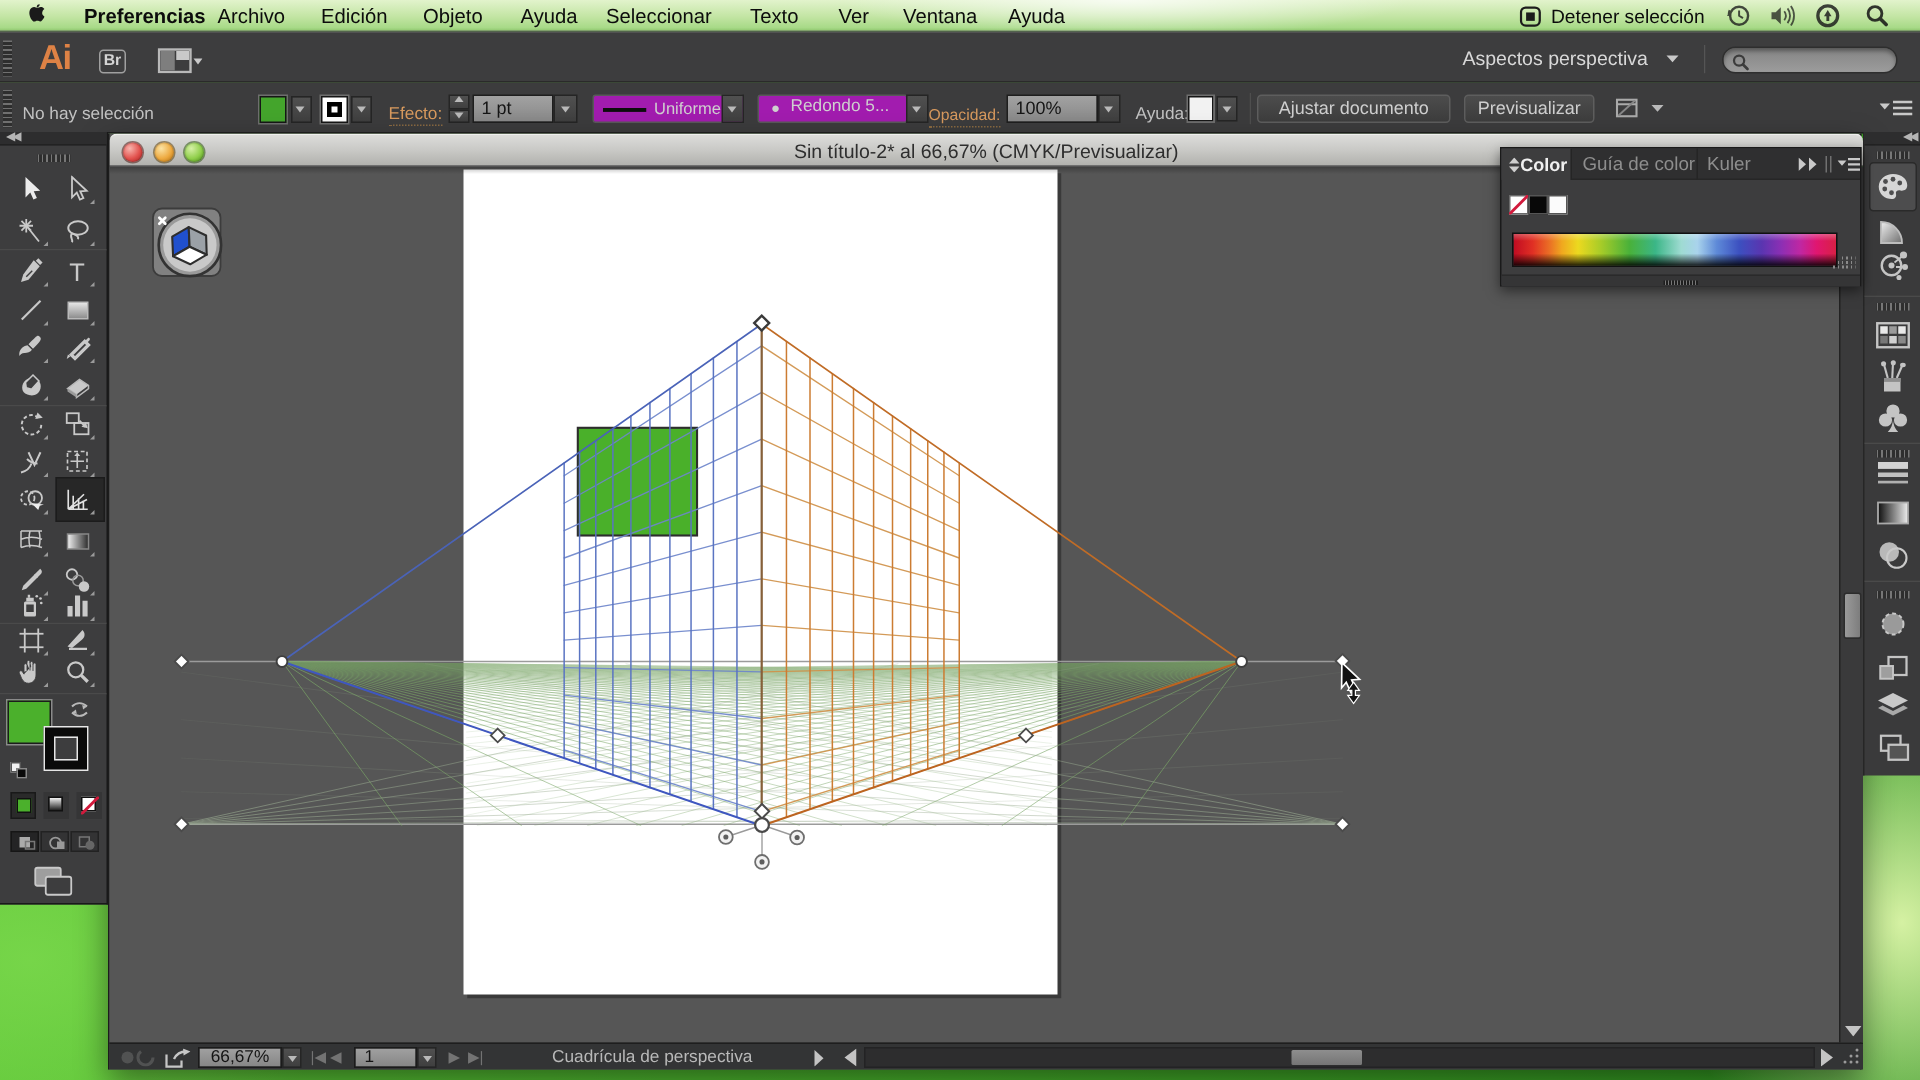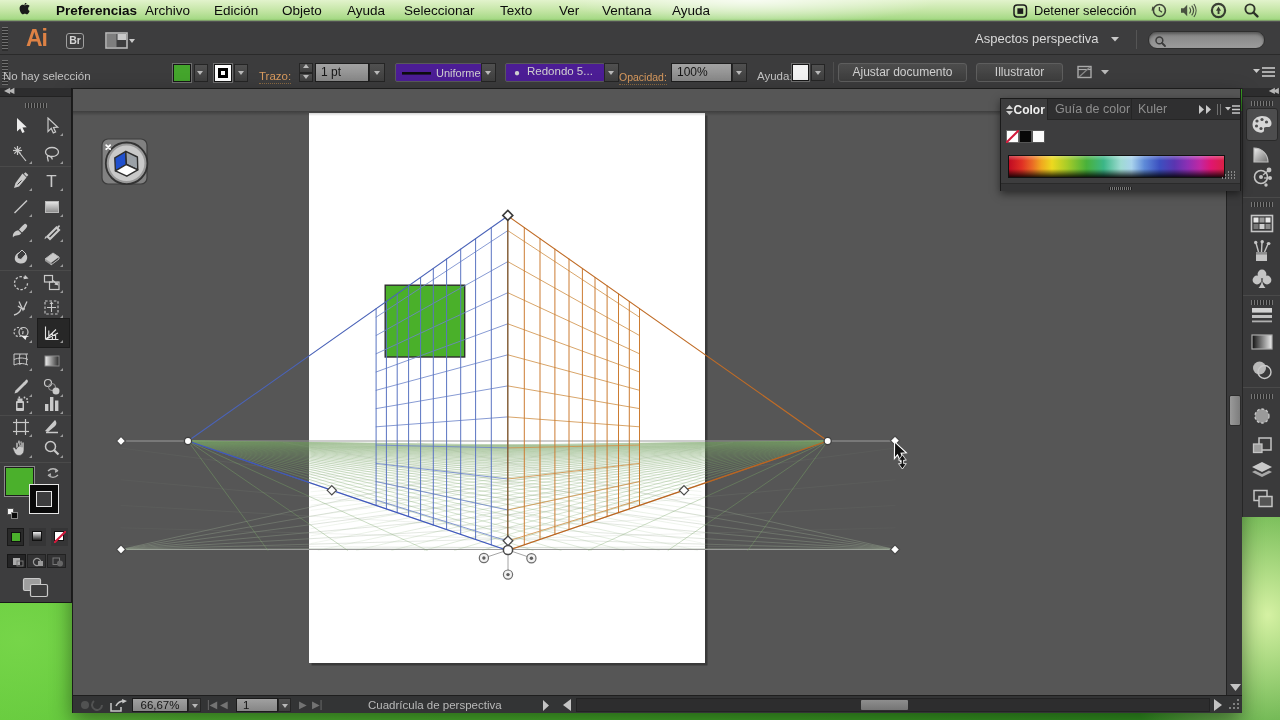--- a/index.html
+++ b/index.html
@@ -15,21 +15,21 @@
 #menubar .mi{position:absolute;top:3px;white-space:nowrap}
 #menubar .glare{position:absolute;left:540px;top:0;width:420px;height:21px;background:radial-gradient(60% 160% at 50% 0%,rgba(255,255,255,.75),rgba(255,255,255,0) 75%)}
 
 #appbar{left:0;top:21px;width:1280px;height:34px;background:#3d3d3e;border-top:1px solid #525252;border-bottom:1px solid #2a2a2a}
 
 #ctrlbar{left:0;top:55px;width:1280px;height:34px;background:#3c3c3d;border-bottom:1px solid #1f1f1f;color:#c2c2c2;font-size:11.5px}
 .grip{position:absolute;left:2px;width:6px;background:repeating-linear-gradient(to bottom,#707070 0 1px,#2e2e2e 1px 3px)}
 .cfield{position:absolute;background:linear-gradient(#a2a2a2,#888);border:1px solid #1e1e1e;color:#151515;font-size:12px;line-height:16px}
 .dbtn{position:absolute;background:linear-gradient(#505050,#3f3f3f);border:1px solid #252525;}
 .dbtn i{position:absolute;left:50%;top:50%;margin:-2px 0 0 -3.5px;border:3.5px solid transparent;border-top:4.5px solid #b9b9b9;border-bottom:0}
-.combo{position:absolute;background:#4c1d95;border:1px solid #59595a;border-radius:2px;color:#cfcfcf;font-size:12px}
+.combo{position:absolute;background:#a21caf;border:1px solid #59595a;border-radius:2px;color:#cfcfcf;font-size:12px}
 .btn{position:absolute;background:linear-gradient(#4c4c4c,#3d3d3d);border:1px solid #5e5e5e;border-radius:3px;color:#cfcfcf;font-size:12px;text-align:center}
 .olabel{color:#d89a5e;border-bottom:1px dotted #8a6a42;padding-bottom:1px}
 
 #window{left:72px;top:89px;width:1169px;height:624px;background:#565656;border-left:1px solid #1c1c1c;border-right:1px solid #1c1c1c;box-shadow:0 8px 20px rgba(0,0,0,.45)}
 #titlebar{left:0;top:0;width:1169px;height:22px;background:linear-gradient(#dcdcda,#c9c9c6 50%,#b2b2ae);border-top:1px solid #efefed;border-bottom:1px solid #6f6f6f;border-radius:5px 5px 0 0}
 .light{position:absolute;top:4.5px;width:13px;height:13px;border-radius:50%}
 #titlebar .tt{position:absolute;top:3px;width:100%;text-align:center;font-size:13px;color:#2e2e2e}
 #canvas{left:0;top:22px;width:1153px;height:584px;background:#565656;overflow:hidden}
 #canvas .shade{position:absolute;left:0;top:0;width:100%;height:5px;background:linear-gradient(rgba(0,0,0,.28),rgba(0,0,0,0))}
 #artboard{left:236.3px;top:1.5px;width:396.2px;height:550.5px;background:#fff;box-shadow:2.5px 2.5px 0 rgba(0,0,0,.32)}
@@ -126,32 +126,32 @@
 <div class="abs" style="left:1148px;top:9px;width:117px;height:18px;border-radius:9px;background:linear-gradient(#848484,#9c9c9c);border:1px solid #2e2e2e;box-shadow:inset 0 2px 3px rgba(0,0,0,.35)">
 <svg style="position:absolute;left:5px;top:2.5px" width="13" height="13" viewBox="0 0 13 13">
         <circle cx="5.4" cy="5.4" r="3.4" fill="none" stroke="#3c3c3c" stroke-width="1.5"></circle>
         <line x1="8" y1="8" x2="11" y2="11" stroke="#3c3c3c" stroke-width="1.8" stroke-linecap="round"></line>
       </svg>
     </div>
 </div>
 
 <div id="ctrlbar" class="abs">
 <div class="grip" style="top:5px;height:25px"></div>
-<span class="abs" style="left:3px;top:15px;color:#c2c2c2">No hay selección</span>
+<span class="abs" style="left:15px;top:15px;color:#c2c2c2">No hay selección</span>
 <div class="abs" style="left:173px;top:9px;width:18px;height:18px;background:#44a52c;border:1px solid #161616;box-shadow:0 0 0 1px #6e6e6e"></div>
 <div class="dbtn" style="left:193.5px;top:9px;width:14px;height:18px">
       <i></i>
     </div>
 <div class="abs" style="left:213.5px;top:9px;width:18px;height:18px;background:#fff;border:1px solid #161616;box-shadow:0 0 0 1px #6e6e6e">
       <div style="position:absolute;left:3px;top:3px;width:10px;height:10px;border:3px solid #000;background:#fff"></div>
     </div>
 <div class="dbtn" style="left:234px;top:9px;width:14px;height:18px">
       <i></i>
     </div>
-<span class="abs olabel" style="left:259px;top:15px">Trazo:</span>
+<span class="abs olabel" style="left:259px;top:15px">Efecto:</span>
 <div class="dbtn" style="left:299px;top:8px;width:14px;height:9.5px">
       <i style="transform:rotate(180deg);margin-top:-4px"></i>
     </div>
 <div class="dbtn" style="left:299px;top:17.5px;width:14px;height:9.5px">
       <i style="margin-top:-2px"></i>
     </div>
 <div class="cfield" style="left:315px;top:8px;width:54px;height:19px;padding-left:5px">1 pt</div>
 <div class="dbtn" style="left:369px;top:8px;width:16px;height:19px">
       <i></i>
     </div>
@@ -176,40 +176,46 @@
 <div class="dbtn" style="left:732px;top:8px;width:15px;height:19px">
       <i></i>
     </div>
 <span class="abs" style="left:757px;top:15px">Ayuda:</span>
 <div class="abs" style="left:792px;top:9px;width:17px;height:17px;background:#f2f2f2;border:1px solid #161616;box-shadow:0 0 0 1px #6e6e6e"></div>
 <div class="dbtn" style="left:811px;top:9px;width:14px;height:17px">
       <i></i>
     </div>
 <div class="abs" style="left:833px;top:7px;width:1px;height:21px;background:#2a2a2a;border-right:1px solid #4e4e4e"></div>
 <div class="btn" style="left:838px;top:8px;width:129px;height:19px;line-height:17px">Ajustar documento</div>
-<div class="btn" style="left:976px;top:8px;width:87px;height:19px;line-height:17px">Illustrator</div>
+<div class="btn" style="left:976px;top:8px;width:87px;height:19px;line-height:17px">Previsualizar</div>
 <svg class="abs" style="left:1077px;top:9px" width="22" height="17" viewBox="0 0 22 17">
       <rect x="1" y="2.5" width="13" height="11" fill="none" stroke="#aaa" stroke-width="1.4"></rect>
       <line x1="1" y1="5.5" x2="14" y2="5.5" stroke="#aaa" stroke-width="1.2"></line>
       <line x1="2" y1="13" x2="13" y2="3" stroke="#888" stroke-width="1.2"></line>
     </svg>
 <svg class="abs" style="left:1100px;top:14px" width="10" height="7">
       <path d="M1,1 l4,4.5 l4-4.5 z" fill="#b9b9b9"></path>
     </svg>
 <svg class="abs" style="left:1253px;top:11px" width="22" height="12" viewBox="0 0 22 12">
       <path d="M0,3 l3.5,4 l3.5-4 z" fill="#c9c9c9"></path>
       <g stroke="#c9c9c9" stroke-width="1.6">
         <line x1="9" y1="2" x2="22" y2="2"></line>
         <line x1="9" y1="6" x2="22" y2="6"></line>
         <line x1="9" y1="10" x2="22" y2="10"></line>
       </g>
     </svg>
 </div>
 
 <div id="window" class="abs">
+<div id="titlebar" class="abs">
+<div class="light" style="left:8.5px;background:radial-gradient(circle at 4.5px 4px,#f8b5ae,#e2514d 55%,#9c1f1f);box-shadow:inset 0 0 1px #6e1515,0 0 0 1px rgba(80,25,20,.55)"></div>
+<div class="light" style="left:29.5px;background:radial-gradient(circle at 4.5px 4px,#fbe3a4,#eda93f 55%,#a9690f);box-shadow:inset 0 0 1px #7a4c0a,0 0 0 1px rgba(95,65,10,.55)"></div>
+<div class="light" style="left:50px;background:radial-gradient(circle at 4.5px 4px,#d6f0a6,#8fce4a 55%,#3f7e14);box-shadow:inset 0 0 1px #2e5c0e,0 0 0 1px rgba(45,85,15,.55)"></div>
+<div class="tt">Sin título-2* al 66,67% (CMYK/Previsualizar)</div>
+</div>
 <div id="canvas" class="abs">
 <div id="artboard" class="abs"></div>
 <svg id="gridsvg" class="abs" style="left:0;top:0" width="1153" height="584" viewBox="72 111 1153 584">
 <rect x="384.2" y="285.2" width="79.5" height="71.8" fill="#4ab02a" stroke="#2d2d2d" stroke-width="1.4"></rect>
 <defs>
 <linearGradient id="fL" x1="187" y1="0" x2="894" y2="0" gradientUnits="userSpaceOnUse">
 <stop offset="0" stop-color="#fff"></stop>
             <stop offset="0.45" stop-color="#9a9a9a"></stop>
             <stop offset="0.73" stop-color="#333"></stop>
             <stop offset="1" stop-color="#2a2a2a"></stop>

